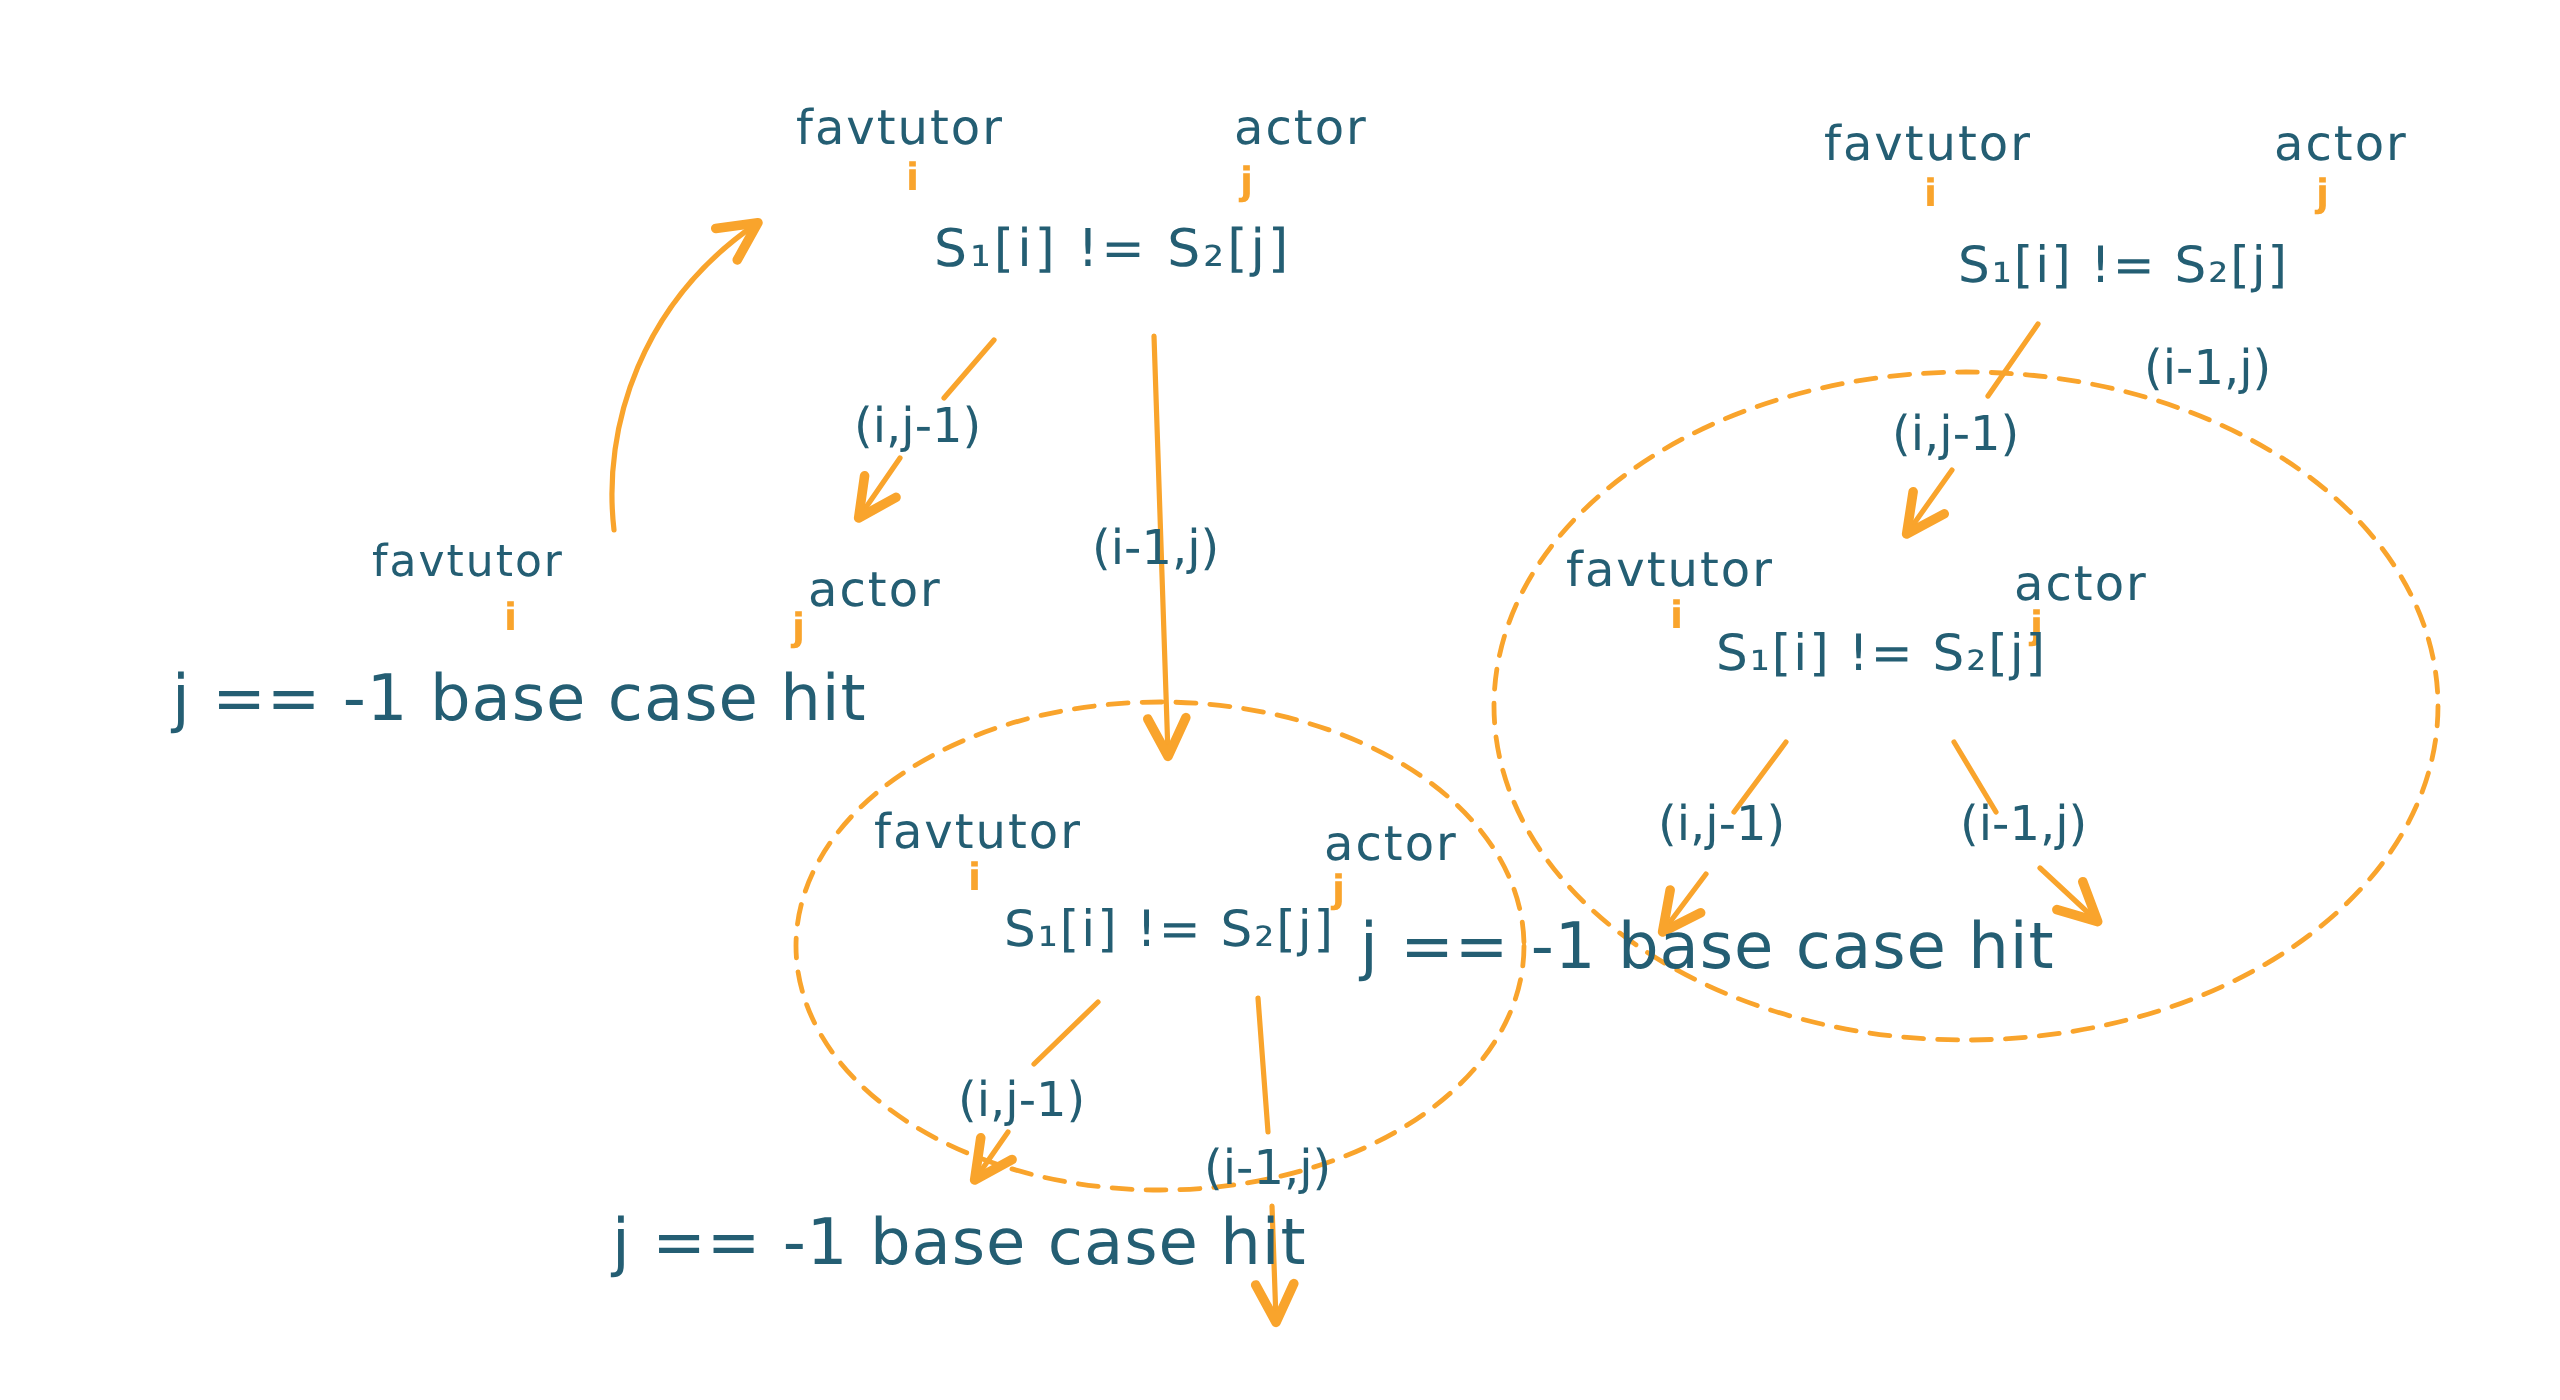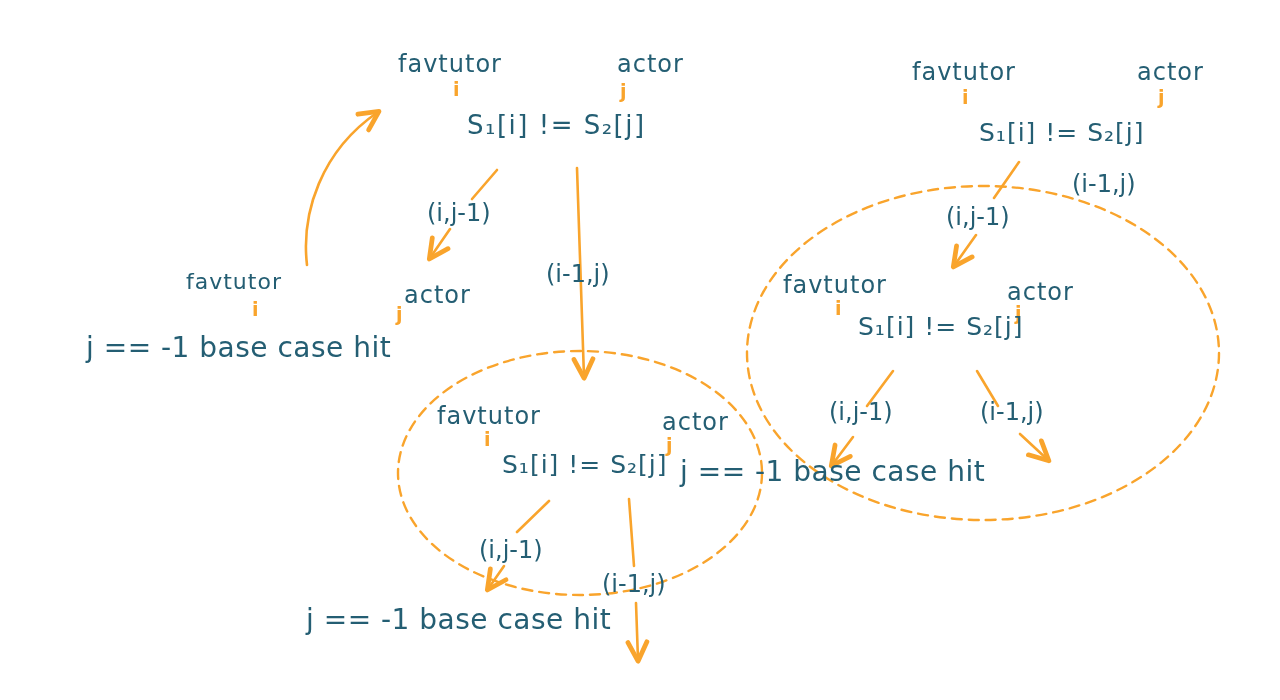--- a/index.html
+++ b/index.html
@@ -20,21 +20,21 @@
     color:var(--teal);
     white-space:nowrap;
     line-height:1.05;
     user-select:none;
   }
   .s-name{font-size:24px;letter-spacing:1px;font-weight:500;}
   .s-name-sm{font-size:22px;letter-spacing:1px;font-weight:500;}
   .s-cond{font-size:25px;letter-spacing:1px;font-weight:500;}
   .s-cond-lg{font-size:26px;letter-spacing:1.5px;font-weight:500;}
   .s-label{font-size:24px;font-weight:500;}
-  .s-base{font-size:28px;letter-spacing:.5px;font-weight:500;}
+  .s-base{font-size:32px;letter-spacing:.5px;font-weight:500;}
   .mark{
     position:absolute;
     color:var(--orange);
     font-size:19px;
     font-weight:bold;
     line-height:1;
     white-space:nowrap;
     user-select:none;
   }
   #arrow-layer{position:absolute;left:0;top:0;width:1280px;height:700px;}

